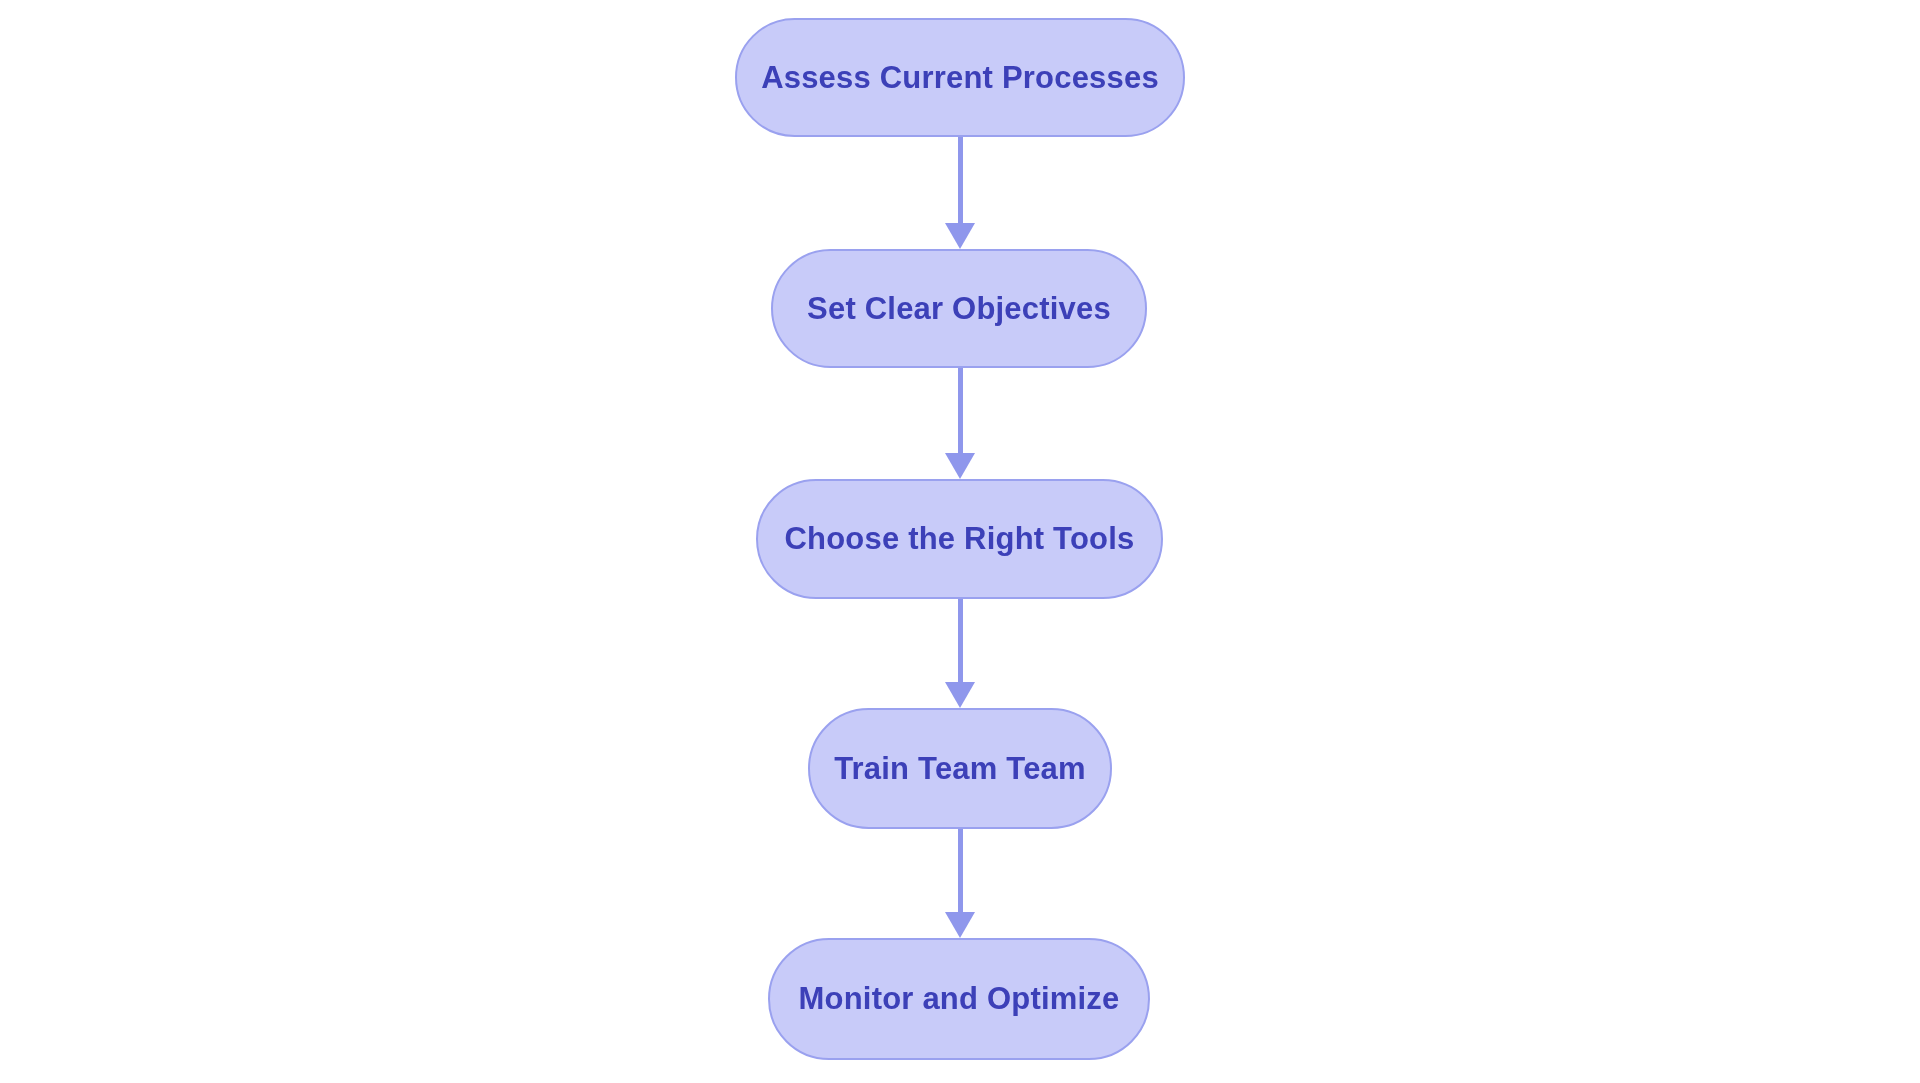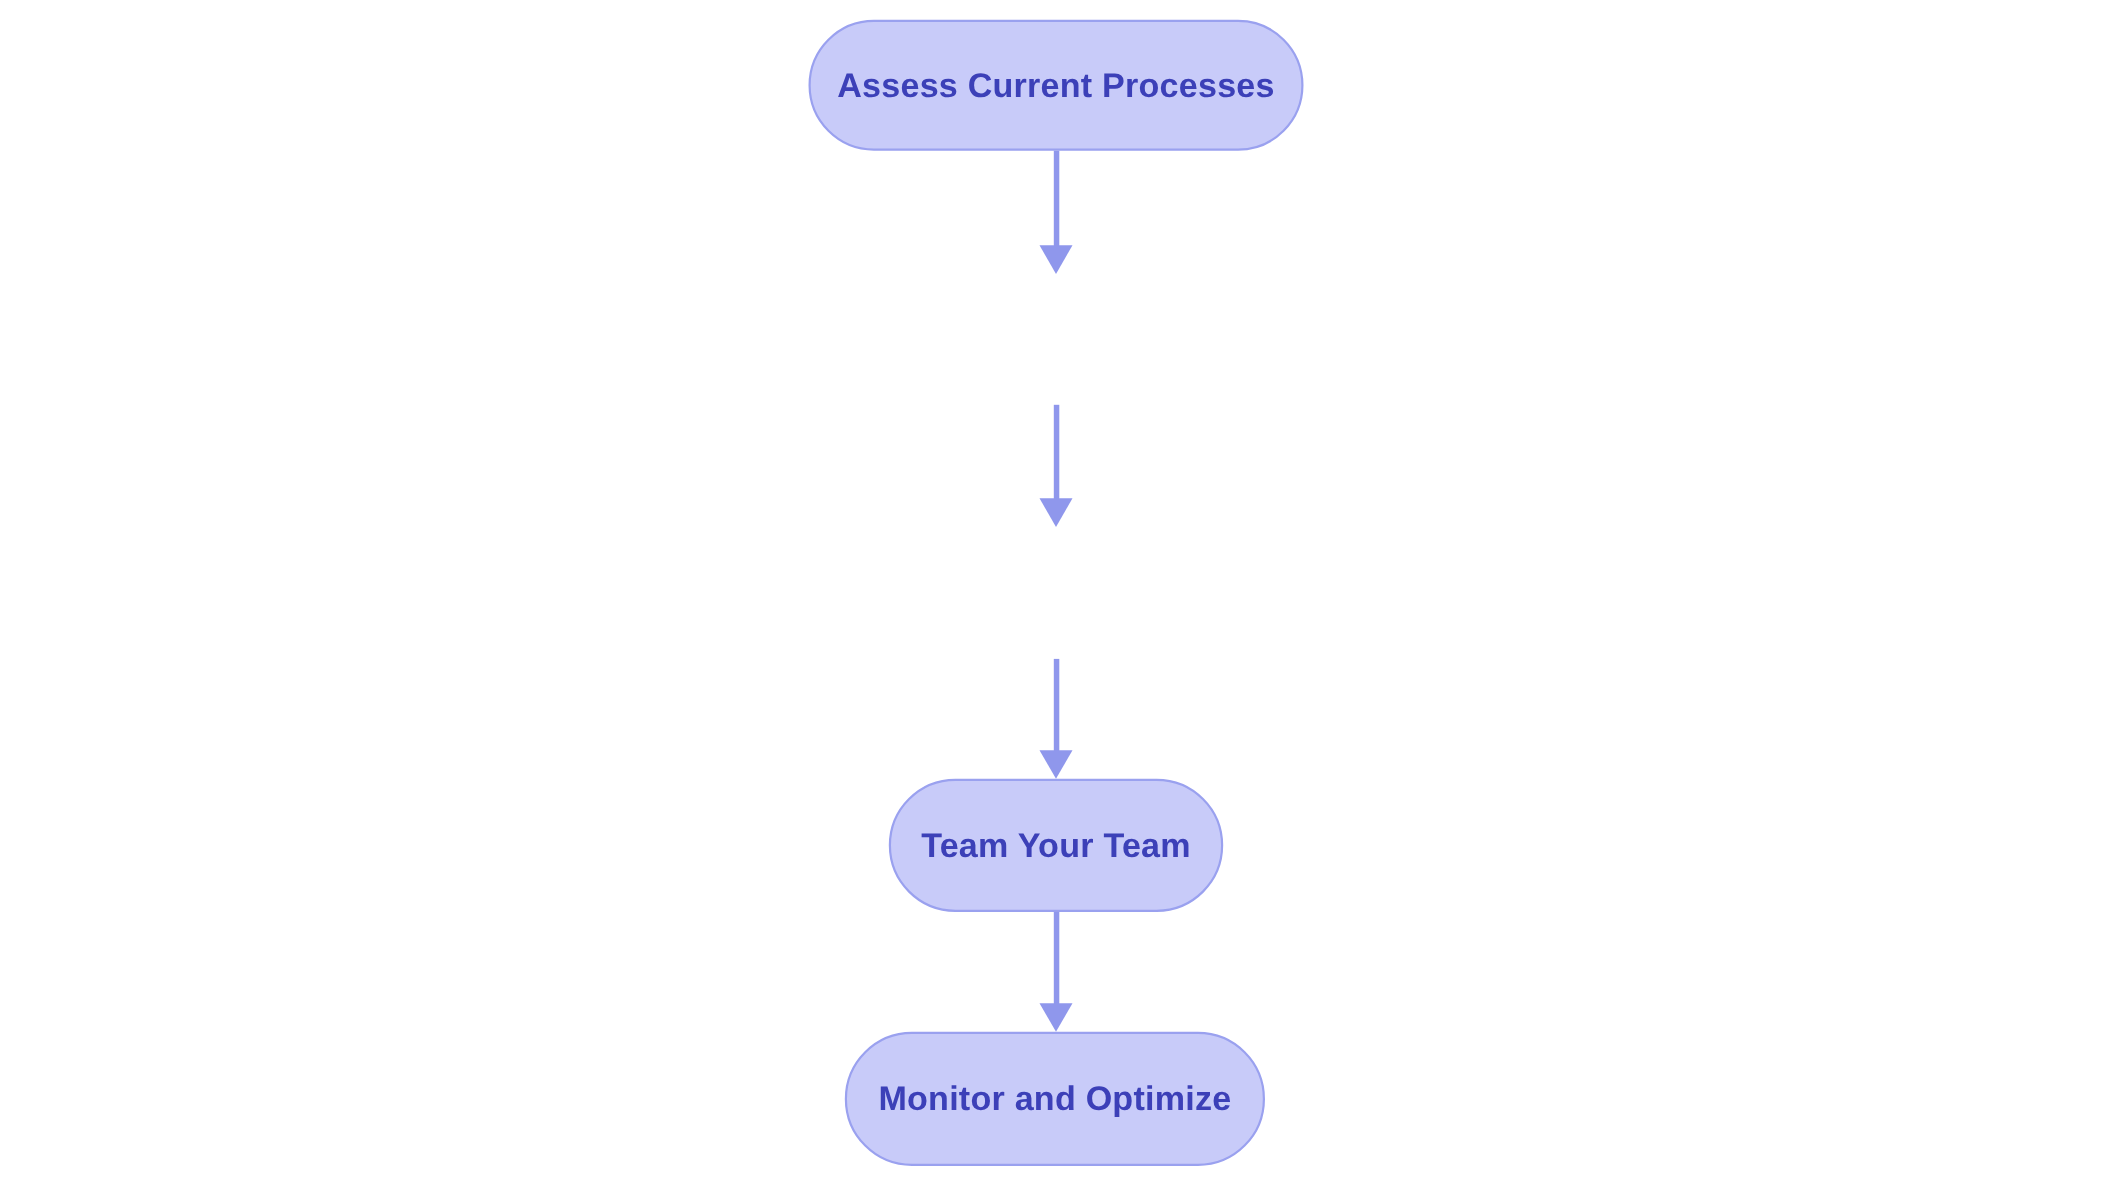--- a/index.html
+++ b/index.html
@@ -77,34 +77,40 @@
 
   <div class="flow-node node-1">
     <span>Assess Current Processes</span>
   </div>
 
   <div class="connector conn-1">
     <div class="shaft"></div>
     <div class="head"></div>
   </div>
 
+  <div class="flow-node node-2">
+    <span>Set Clear Objectives</span>
+  </div>
 
   <div class="connector conn-2">
     <div class="shaft"></div>
     <div class="head"></div>
   </div>
 
+  <div class="flow-node node-3">
+    <span>Choose the Right Tools</span>
+  </div>
 
   <div class="connector conn-3">
     <div class="shaft"></div>
     <div class="head"></div>
   </div>
 
   <div class="flow-node node-4">
-    <span>Team Your Team</span>
+    <span>Train Team Team</span>
   </div>
 
   <div class="connector conn-4">
     <div class="shaft"></div>
     <div class="head"></div>
   </div>
 
   <div class="flow-node node-5">
     <span>Monitor and Optimize</span>
   </div>

